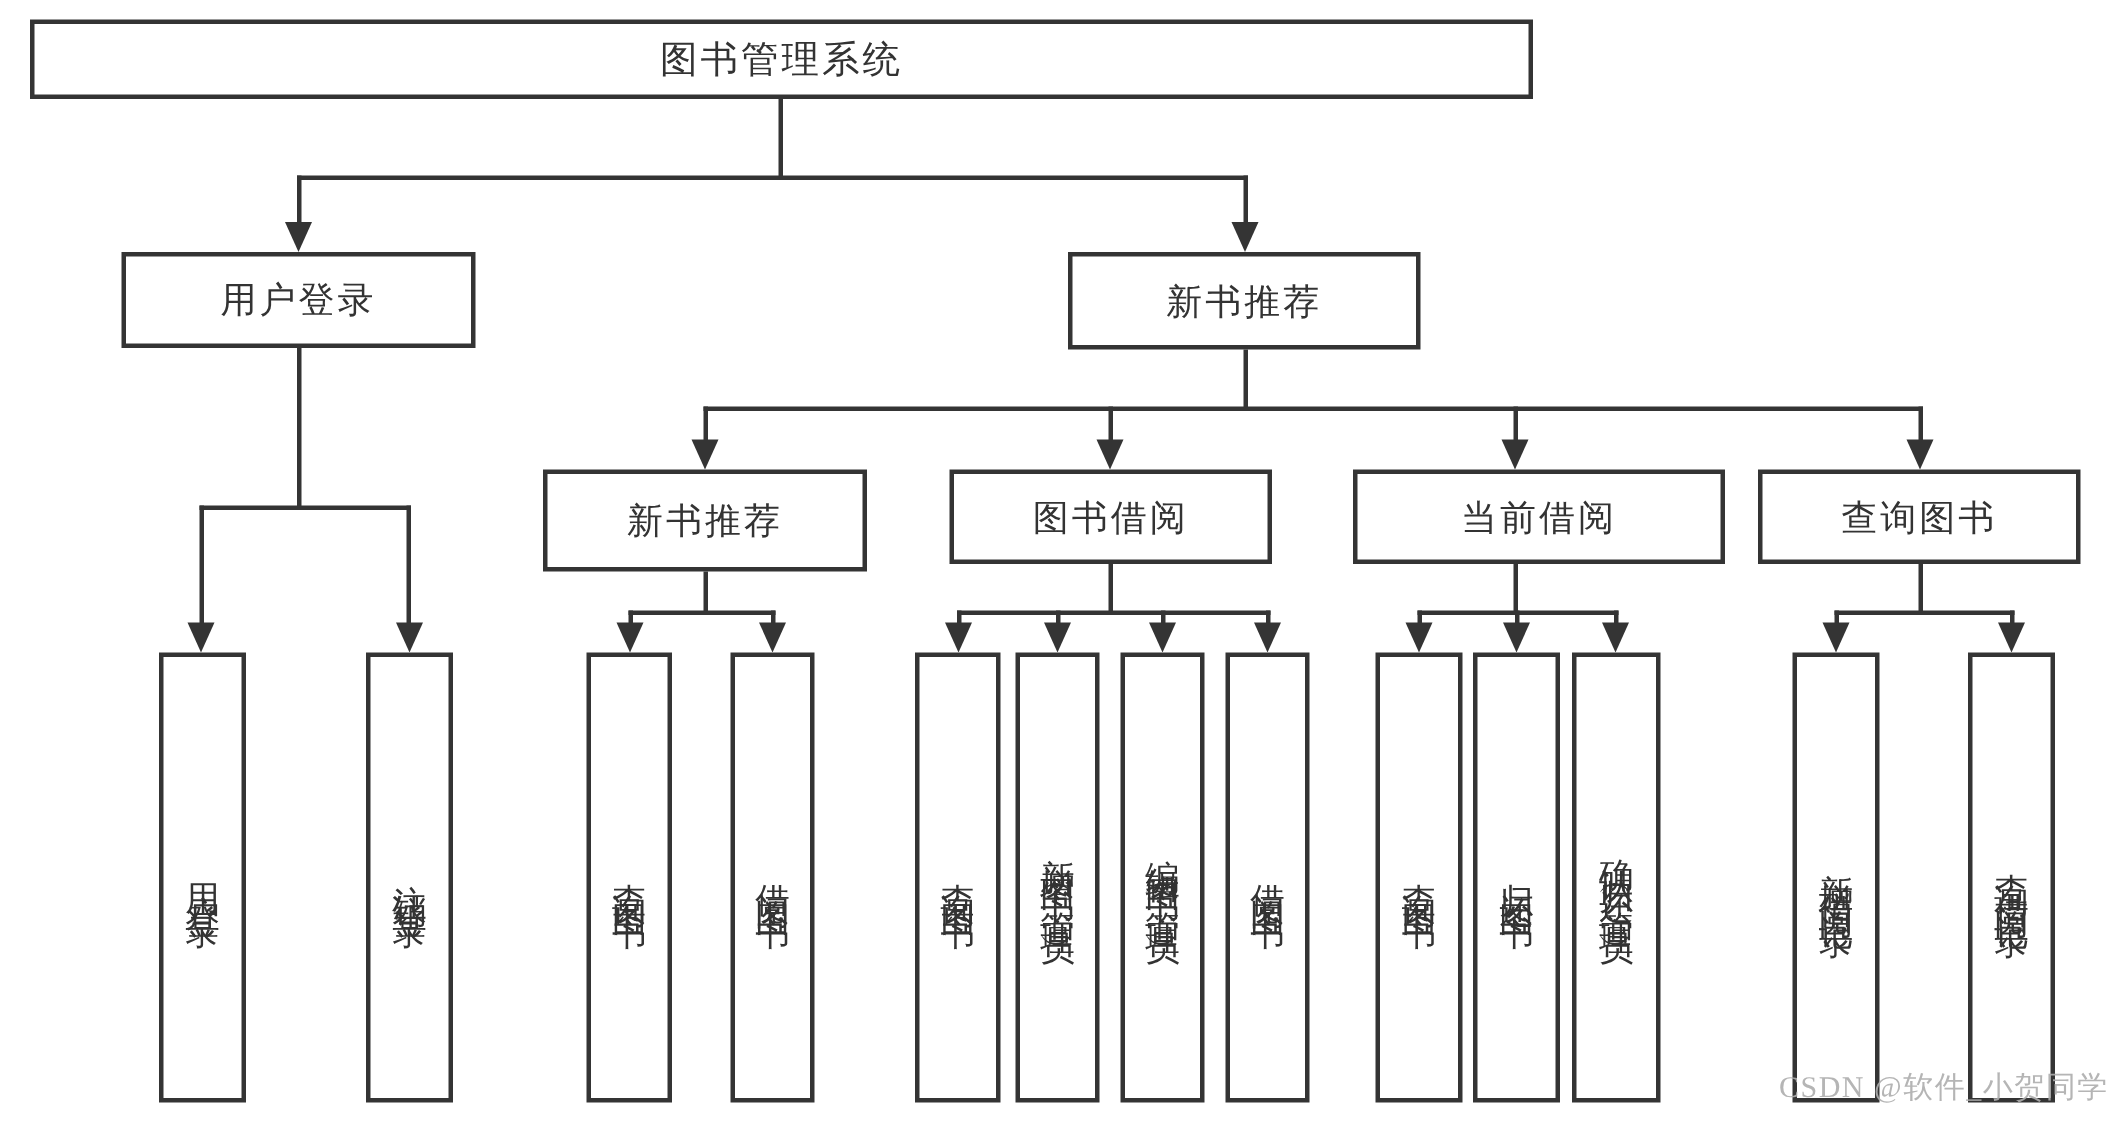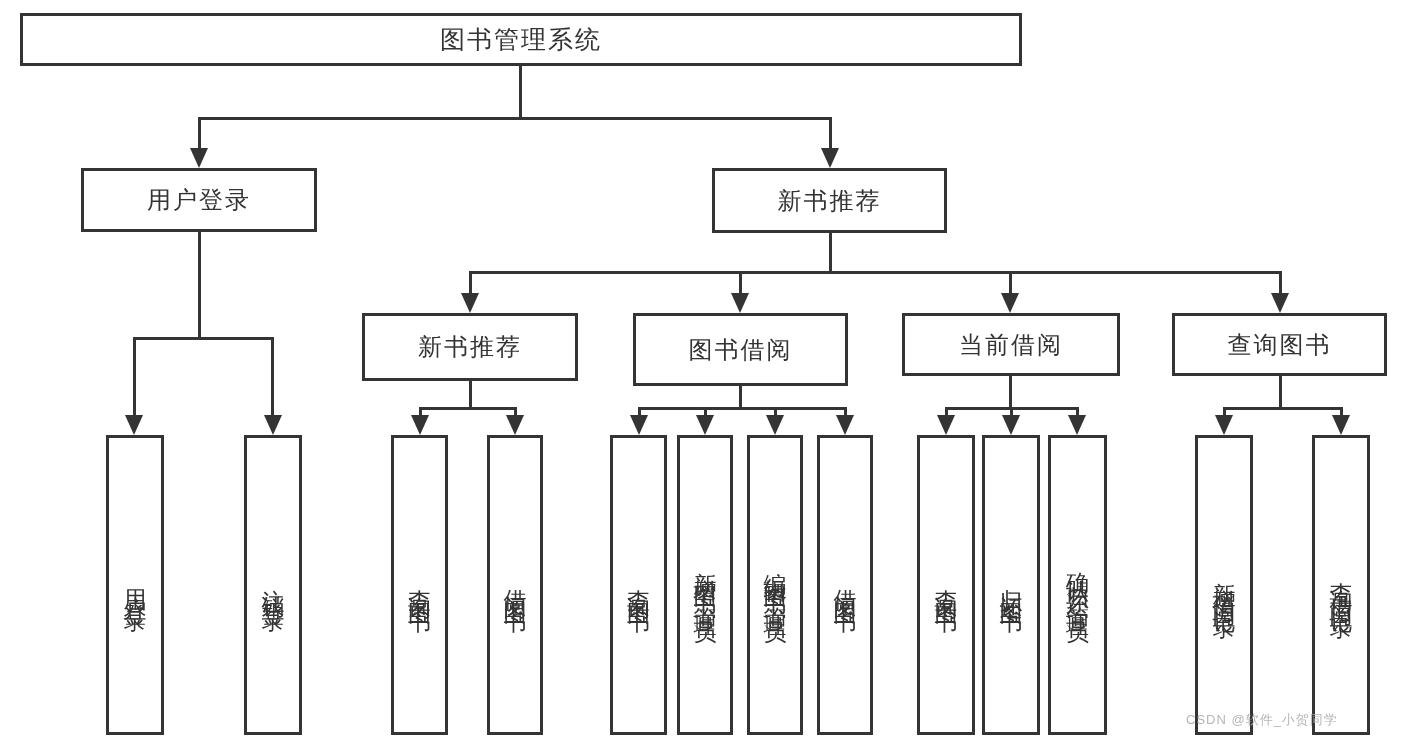--- a/index.html
+++ b/index.html
@@ -32,22 +32,22 @@
   }
   .ln{position:absolute;background:#343434;z-index:1;}
   .arr{
     position:absolute;width:0;height:0;z-index:1;
     border-left:9px solid transparent;
     border-right:9px solid transparent;
     border-top:20px solid #343434;
   }
   .watermark{
     position:absolute;left:1186px;top:711px;
-    color:#adadad;font-size:13px;letter-spacing:1px;
-    z-index:3;opacity:0.9;white-space:nowrap;
+    color:#adadad;font-size:20px;letter-spacing:1px;
+    z-index:3;opacity:0.9;white-space:nowrap;font-family:Liberation Serif, serif;
   }
 </style>
 </head>
 <body>
 
 <div id="canvas">
 
   <div class="ln" style="left:519px;top:65px;width:3px;height:54px;"></div>
   <div class="ln" style="left:198px;top:117px;width:634px;height:3px;"></div>
   <div class="ln" style="left:198px;top:117px;width:3px;height:34px;"></div>
@@ -114,24 +114,24 @@
   <div class="node-h" style="left:81px;top:168px;width:236px;height:64px;">
     <span>用户登录</span>
   </div>
   <div class="node-h" style="left:712px;top:168px;width:235px;height:65px;">
     <span>新书推荐</span>
   </div>
 
   <div class="node-h" style="left:362px;top:313px;width:216px;height:68px;">
     <span>新书推荐</span>
   </div>
-  <div class="node-h" style="left:633px;top:313px;width:215px;height:73px;">
+  <div class="node-h" style="left:633px;top:313px;width:215px;height:63px;">
     <span>图书借阅</span>
   </div>
-  <div class="node-h" style="left:902px;top:313px;width:218px;height:63px;">
+  <div class="node-h" style="left:902px;top:313px;width:248px;height:63px;">
     <span>当前借阅</span>
   </div>
   <div class="node-h" style="left:1172px;top:313px;width:215px;height:63px;">
     <span>查询图书</span>
   </div>
 
   <div class="node-v" style="left:106px;top:435px;width:58px;height:300px;">
     <span>用户登录</span>
   </div>
   <div class="node-v" style="left:244px;top:435px;width:58px;height:300px;">

